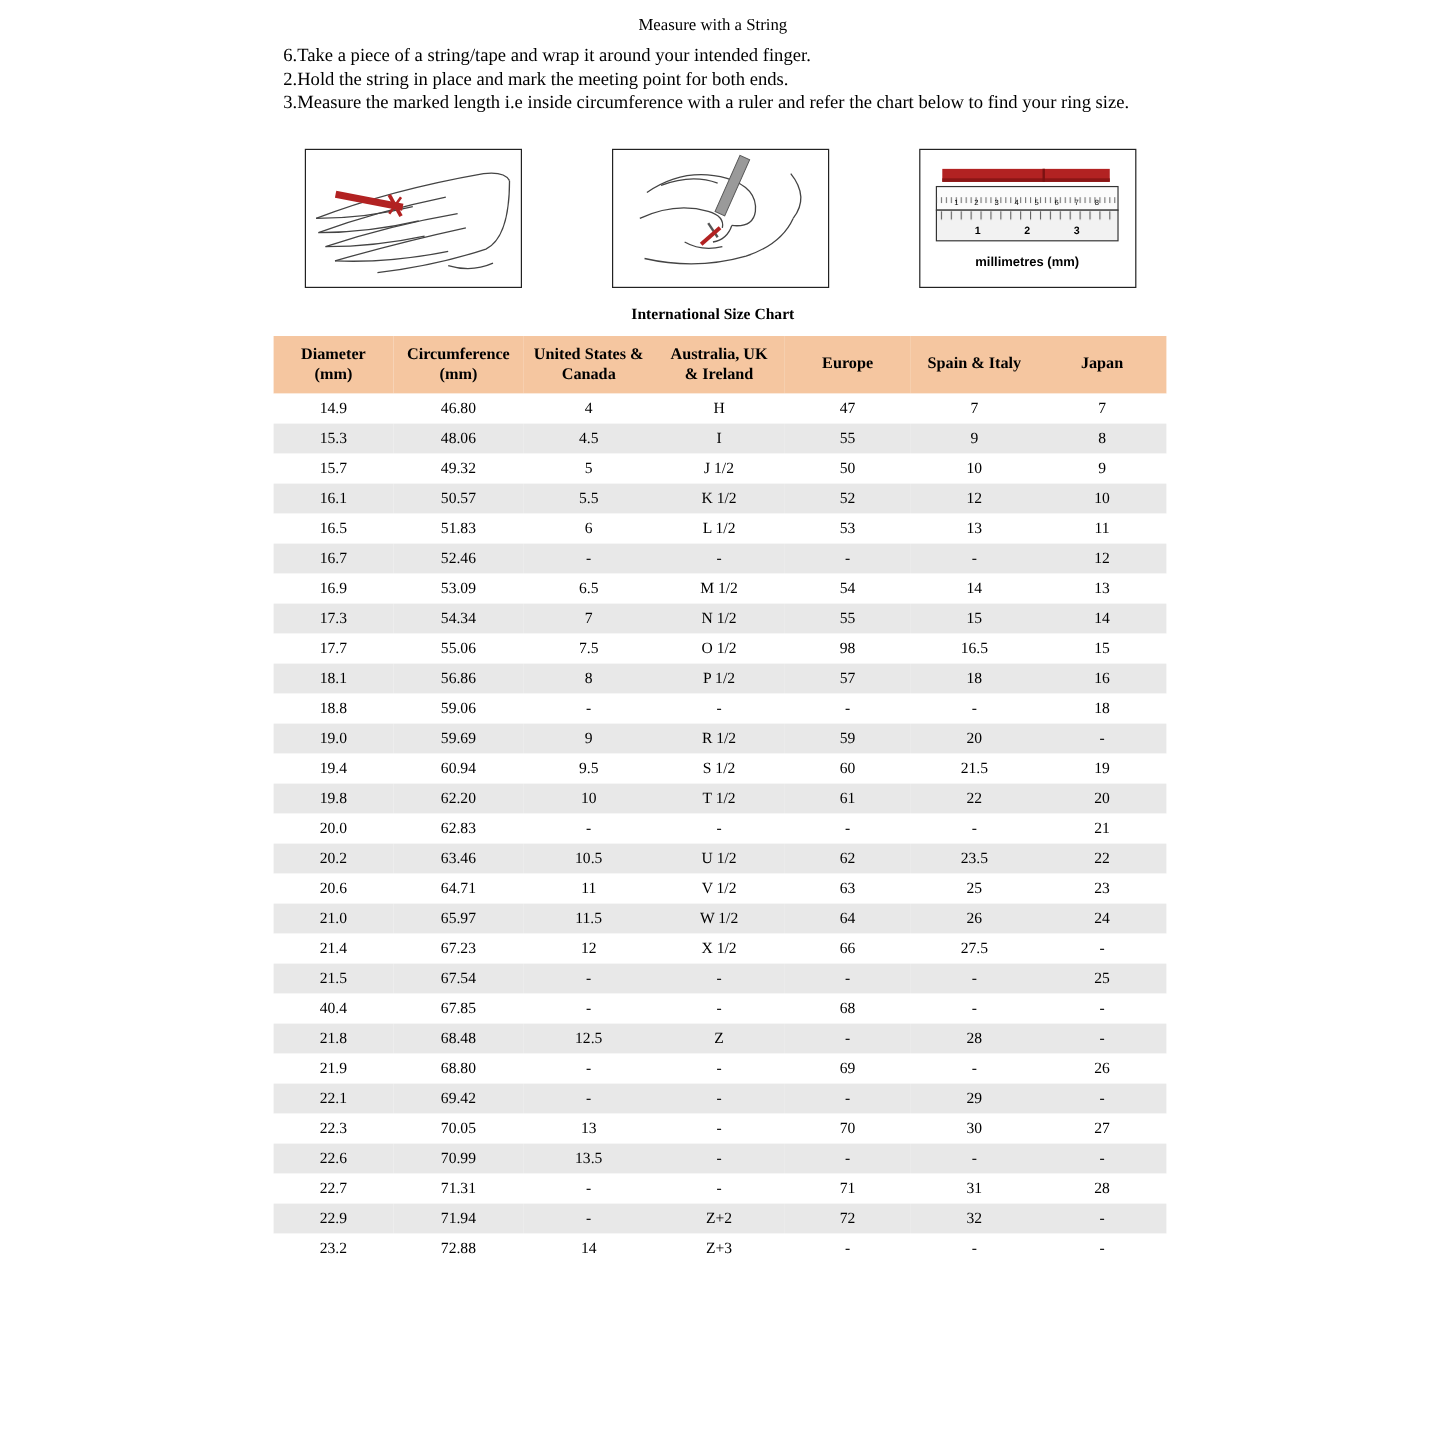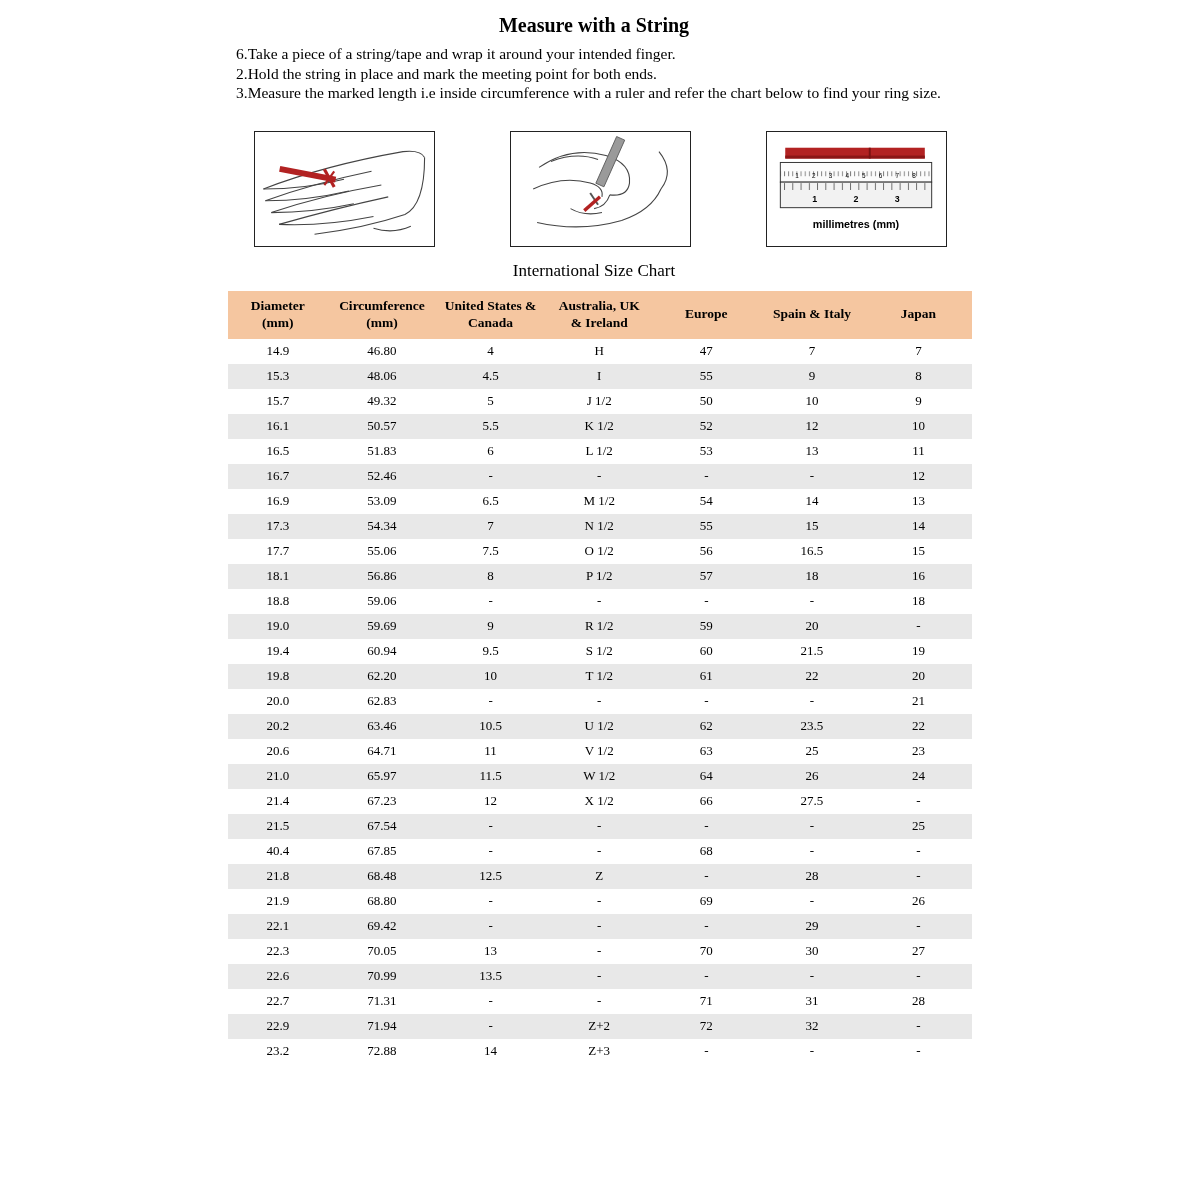--- a/index.html
+++ b/index.html
@@ -6,21 +6,21 @@
     --header-bg:#F5C6A0;
     --row-alt-bg:#E8E8E8;
     --accent-red:#B22222;
   }
   *{box-sizing:border-box;}
   html,body{margin:0;padding:0;background:#fff;}
   body{font-family:"Liberation Serif", serif; color:#000;}
   .page{width:1200px;height:1200px;background:#fff;overflow:hidden;position:relative;}
 
   .page-title{
-    text-align:center;font-size:20px;font-weight:bold;
+    text-align:center;font-size:14px;font-weight:normal;
     margin:14px 12px 8px 0;
   }
   .instructions{
     width:740px;margin:0 0 0 236px;font-size:15.5px;line-height:1.2;
   }
   .instruction-line{
     padding-left:18px;text-indent:-18px;margin:1px 0;
   }
 
   .illustrations{
@@ -28,21 +28,21 @@
   }
   .illus-box{
     width:181px;height:116px;border:1.5px solid #222;background:#fff;position:relative;
   }
   .illus-box svg{display:block;width:100%;height:100%;}
   .ruler-label-text{font-weight:bold;font-size:11px;font-family:"Liberation Sans",sans-serif;}
   .ruler-num-sm{font-size:6.5px;font-family:"Liberation Sans",sans-serif;}
   .ruler-num-lg{font-size:9px;font-weight:bold;font-family:"Liberation Sans",sans-serif;}
 
   .chart-title{
-    text-align:center;font-size:17px;font-weight:normal;margin:14px 12px 10px 0;
+    text-align:center;font-size:13px;font-weight:bold;margin:14px 12px 10px 0;
   }
 
   table.size-chart{
     width:744px;margin:0 auto;border-collapse:collapse;table-layout:fixed;
   }
   table.size-chart th{
     background:var(--header-bg);
     font-weight:bold;font-size:13.5px;line-height:1.25;
     padding:7px 3px;text-align:center;vertical-align:middle;
     white-space:pre-line;
@@ -246,21 +246,21 @@
           <td>N 1/2</td>
           <td>55</td>
           <td>15</td>
           <td>14</td>
         </tr>
         <tr>
           <td>17.7</td>
           <td>55.06</td>
           <td>7.5</td>
           <td>O 1/2</td>
-          <td>56</td>
+          <td>98</td>
           <td>16.5</td>
           <td>15</td>
         </tr>
         <tr>
           <td>18.1</td>
           <td>56.86</td>
           <td>8</td>
           <td>P 1/2</td>
           <td>57</td>
           <td>18</td>

